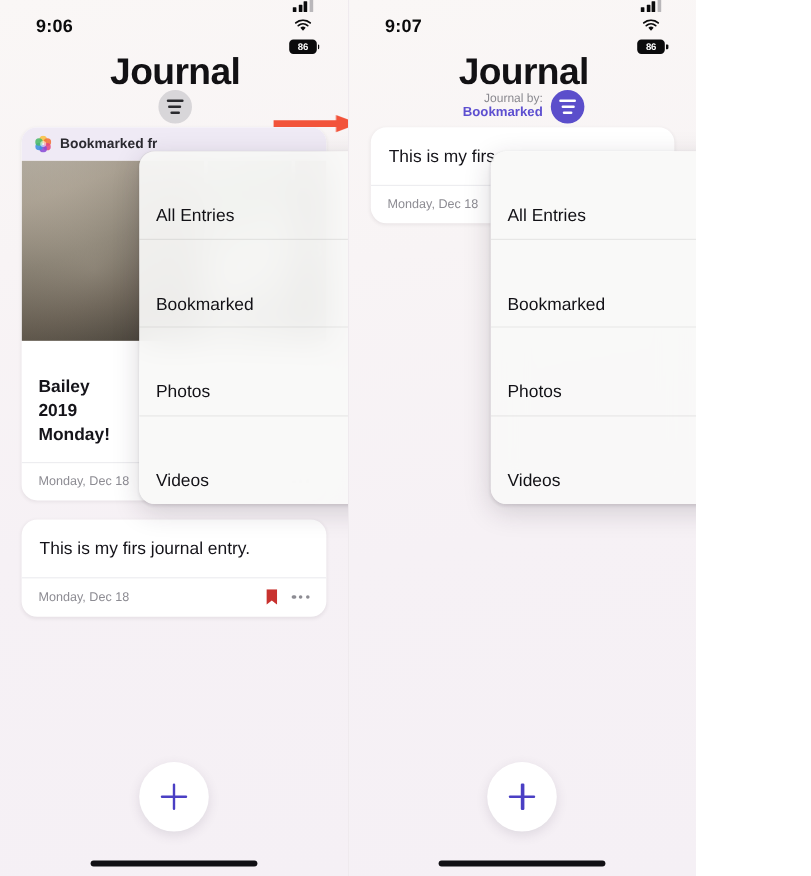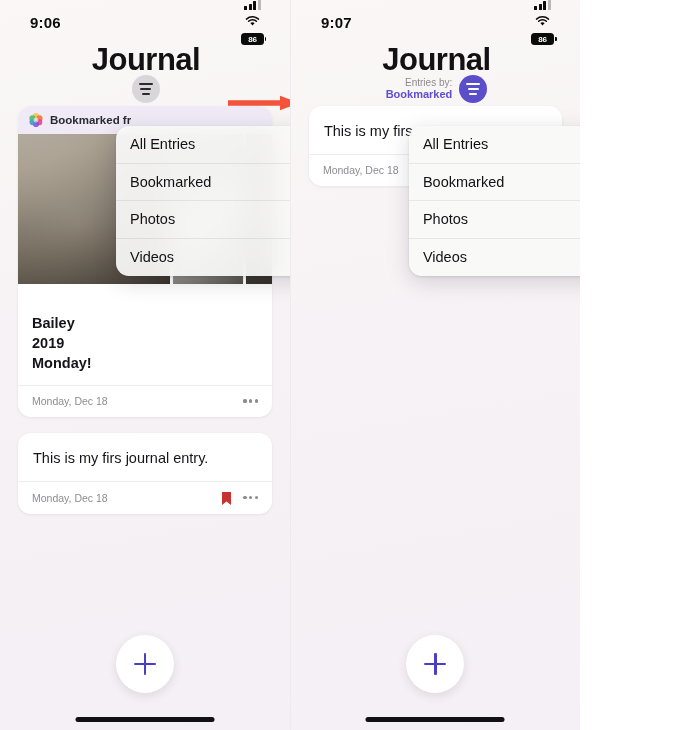--- a/index.html
+++ b/index.html
@@ -173,20 +173,21 @@
     backdrop-filter: blur(14px);
     box-shadow: 0 6px 22px rgba(40,30,50,0.17), 0 1px 3px rgba(40,30,50,0.12);
   }
   .dd-item {
     height: 37.5px;
     display:flex; align-items:center; justify-content: space-between;
     padding: 0 13px 0 14px;
     font-size: 14.5px;
     color:#121116;
     border-bottom: 1px solid rgba(0,0,0,0.07);
+    margin-top: 36px;
   }
   .dd-item:last-child { border-bottom: none; }
   .dd-check { font-size: 14px; color:#121116; width: 12px; text-align:center; }
   .dd-check.hidden { visibility: hidden; }
 
   .dropdown.left { left: 116px; top: 126px; }
   .dropdown.right { left: 118px; top: 126px; }
 
   
   .fab {
@@ -377,21 +378,21 @@
         <div class="batt">
           <span>86</span>
         </div>
       </div>
     </div>
 
     <div class="navbar">
       <div class="page-title">Journal</div>
       <div class="nav-right">
         <div class="filtered-label">
-          <span class="fl-top">Entries by:</span>
+          <span class="fl-top">Journal by:</span>
           <span class="fl-val">Bookmarked</span>
         </div>
         <button class="filter-btn active">
           <i></i>
           <i></i>
           <i></i>
         </button>
       </div>
     </div>
 

